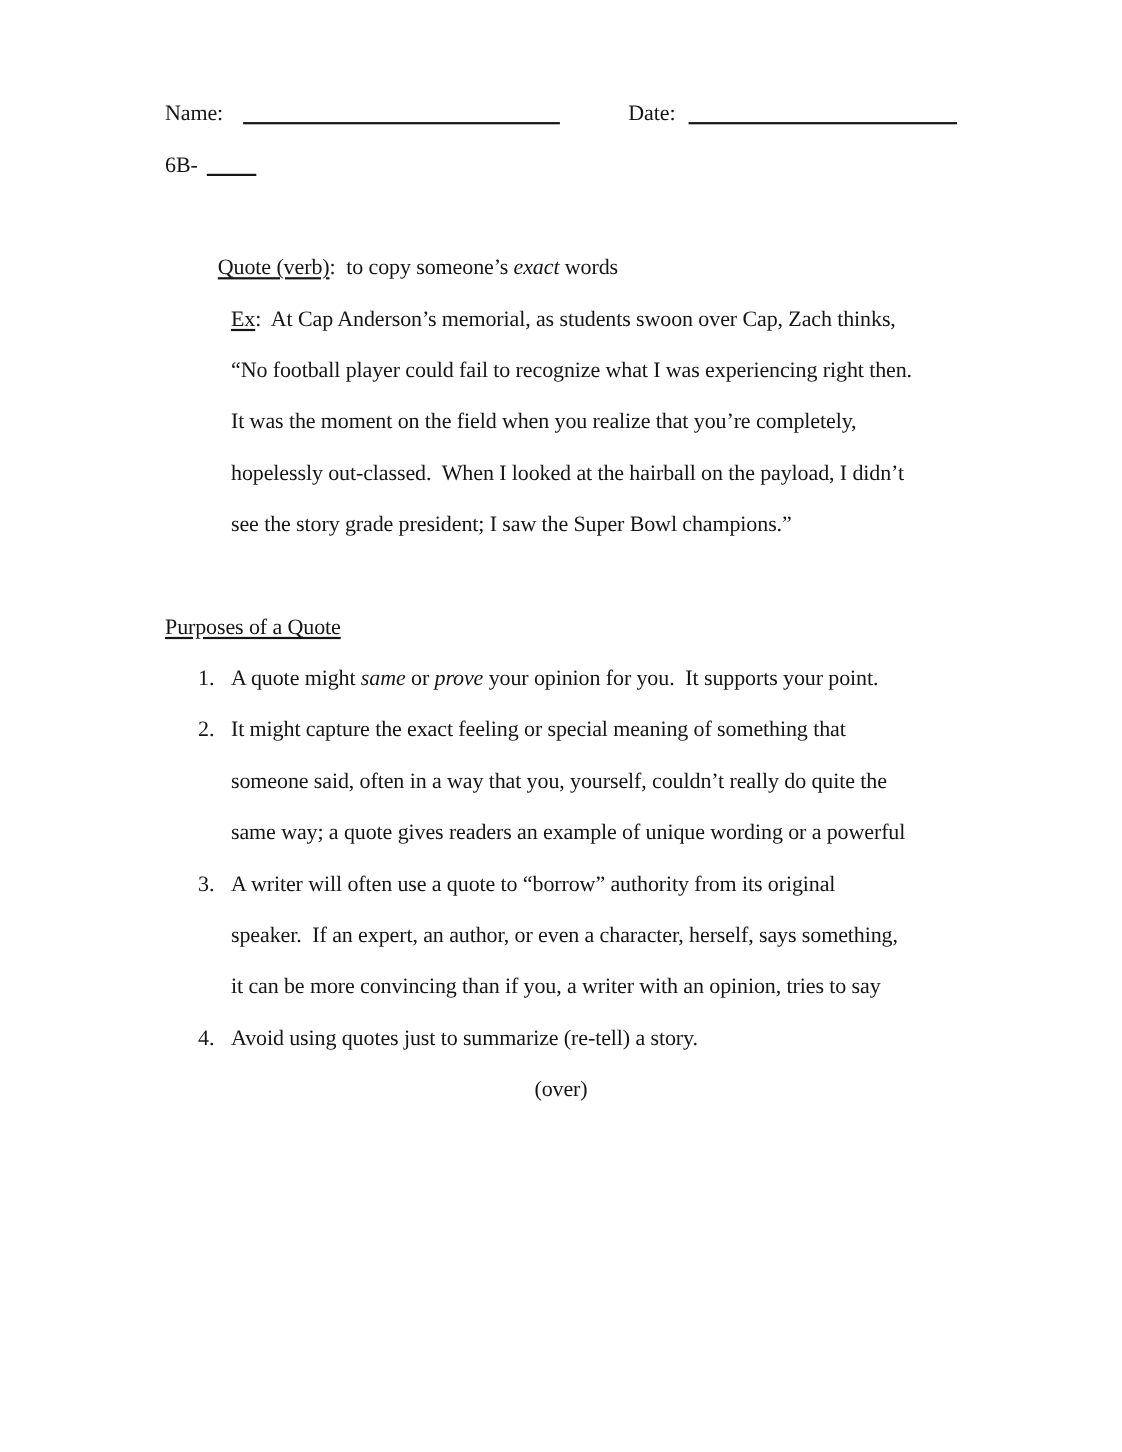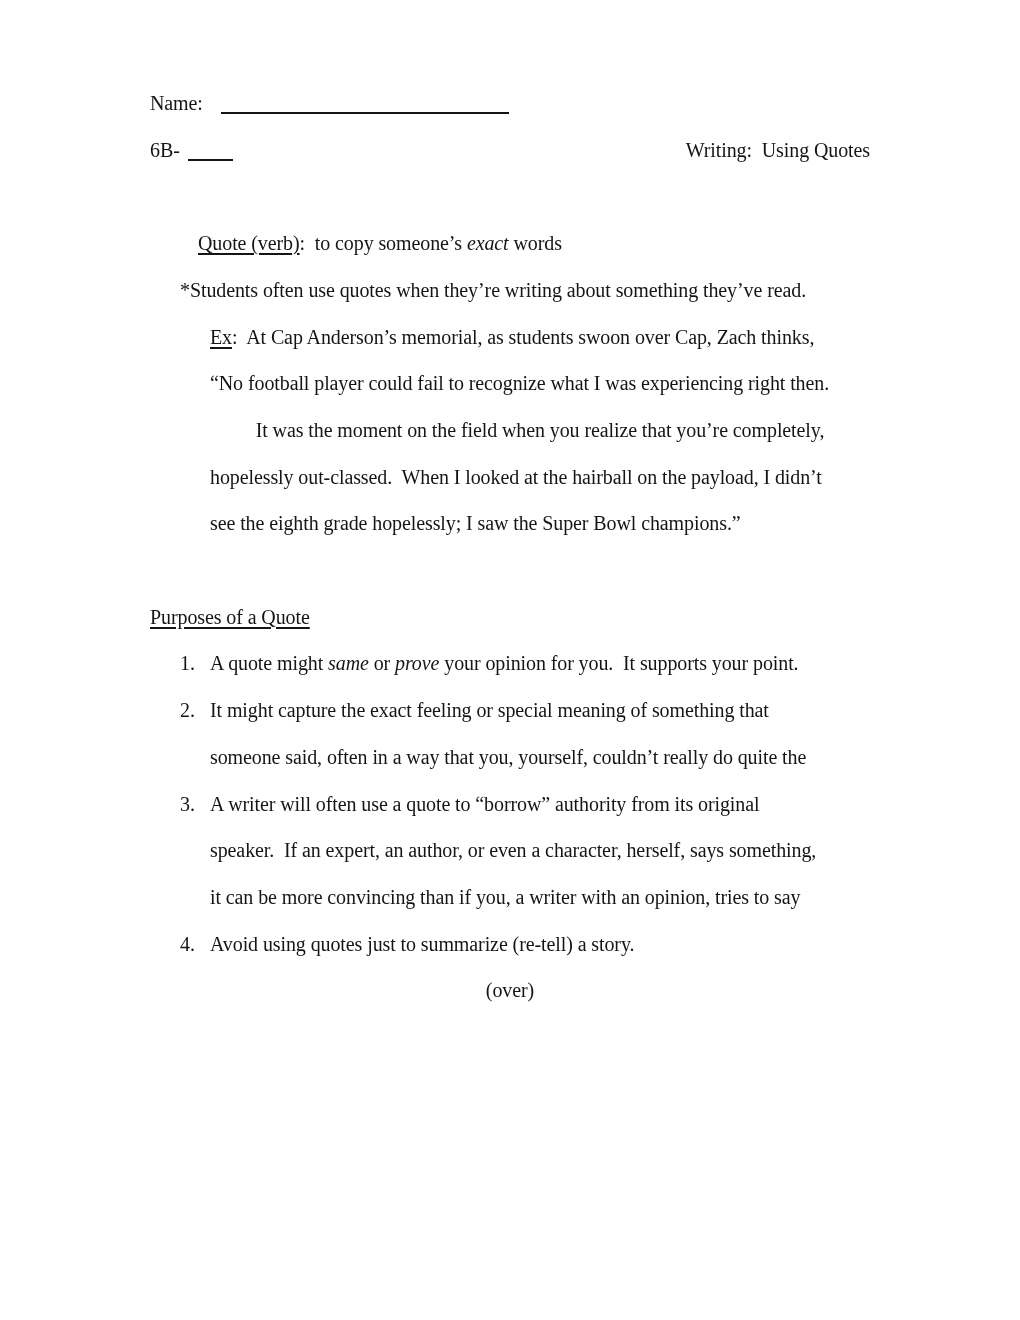--- a/index.html
+++ b/index.html
@@ -38,41 +38,41 @@
   .blank-date  { width: 244px; margin-left: 12px; }
   .blank-small { width: 45px;  margin-left: 8px;  }
 </style>
 </head>
 <body>
 
 <div class="page">
 
   <div class="row">
     <span><span>Name:</span><span class="blank blank-name"></span></span>
+    <span><span>Date:</span><span class="blank blank-date"></span></span>
   </div>
 
   <div class="row">
     <span><span>6B-</span><span class="blank blank-small"></span></span>
-    <span>Writing:  Using Quotes</span>
   </div>
 
   <div id="lines-host">
       <div class="line" style="padding-left: 0px;">&nbsp;</div>
       <div class="line" style="padding-left: 0px; margin-left: 48px;"><span class="u">Quote (verb)</span><span>:  to copy someone’s </span><span class="i">exact</span><span> words</span></div>
-      <div class="line" style="padding-left: 30px;"><span>*Students often use quotes when they’re writing about something they’ve read.</span></div>
       <div class="line" style="padding-left: 60px;"><span class="u">Ex</span><span>:  At Cap Anderson’s memorial, as students swoon over Cap, Zach thinks,</span></div>
       <div class="line" style="padding-left: 60px;"><span>“No football player could fail to recognize what I was experiencing right then.</span></div>
-      <div class="line" style="padding-left: 60px; text-align: center;"><span>It was the moment on the field when you realize that you’re completely,</span></div>
+      <div class="line" style="padding-left: 60px;"><span>It was the moment on the field when you realize that you’re completely,</span></div>
       <div class="line" style="padding-left: 60px;"><span>hopelessly out-classed.  When I looked at the hairball on the payload, I didn’t</span></div>
-      <div class="line" style="padding-left: 60px;"><span>see the eighth grade hopelessly; I saw the Super Bowl champions.”</span></div>
+      <div class="line" style="padding-left: 60px;"><span>see the story grade president; I saw the Super Bowl champions.”</span></div>
       <div class="line" style="padding-left: 0px;">&nbsp;</div>
       <div class="line" style="padding-left: 0px;"><span class="u">Purposes of a Quote</span></div>
       <div class="line" style="padding-left: 60px;"><span class="num">1.</span><span>A quote might </span><span class="i">same</span><span> or </span><span class="i">prove</span><span> your opinion for you.  It supports your point.</span></div>
       <div class="line" style="padding-left: 60px;"><span class="num">2.</span><span>It might capture the exact feeling or special meaning of something that</span></div>
       <div class="line" style="padding-left: 60px;"><span>someone said, often in a way that you, yourself, couldn’t really do quite the</span></div>
+      <div class="line" style="padding-left: 60px;"><span>same way; a quote gives readers an example of unique wording or a powerful</span></div>
       <div class="line" style="padding-left: 60px;"><span class="num">3.</span><span>A writer will often use a quote to “borrow” authority from its original</span></div>
       <div class="line" style="padding-left: 60px;"><span>speaker.  If an expert, an author, or even a character, herself, says something,</span></div>
       <div class="line" style="padding-left: 60px;"><span>it can be more convincing than if you, a writer with an opinion, tries to say</span></div>
       <div class="line" style="padding-left: 60px;"><span class="num">4.</span><span>Avoid using quotes just to summarize (re-tell) a story.</span></div>
       <div class="line center"><span>(over)</span></div>
     </div>
 
 </div>
 
 </body></html>

